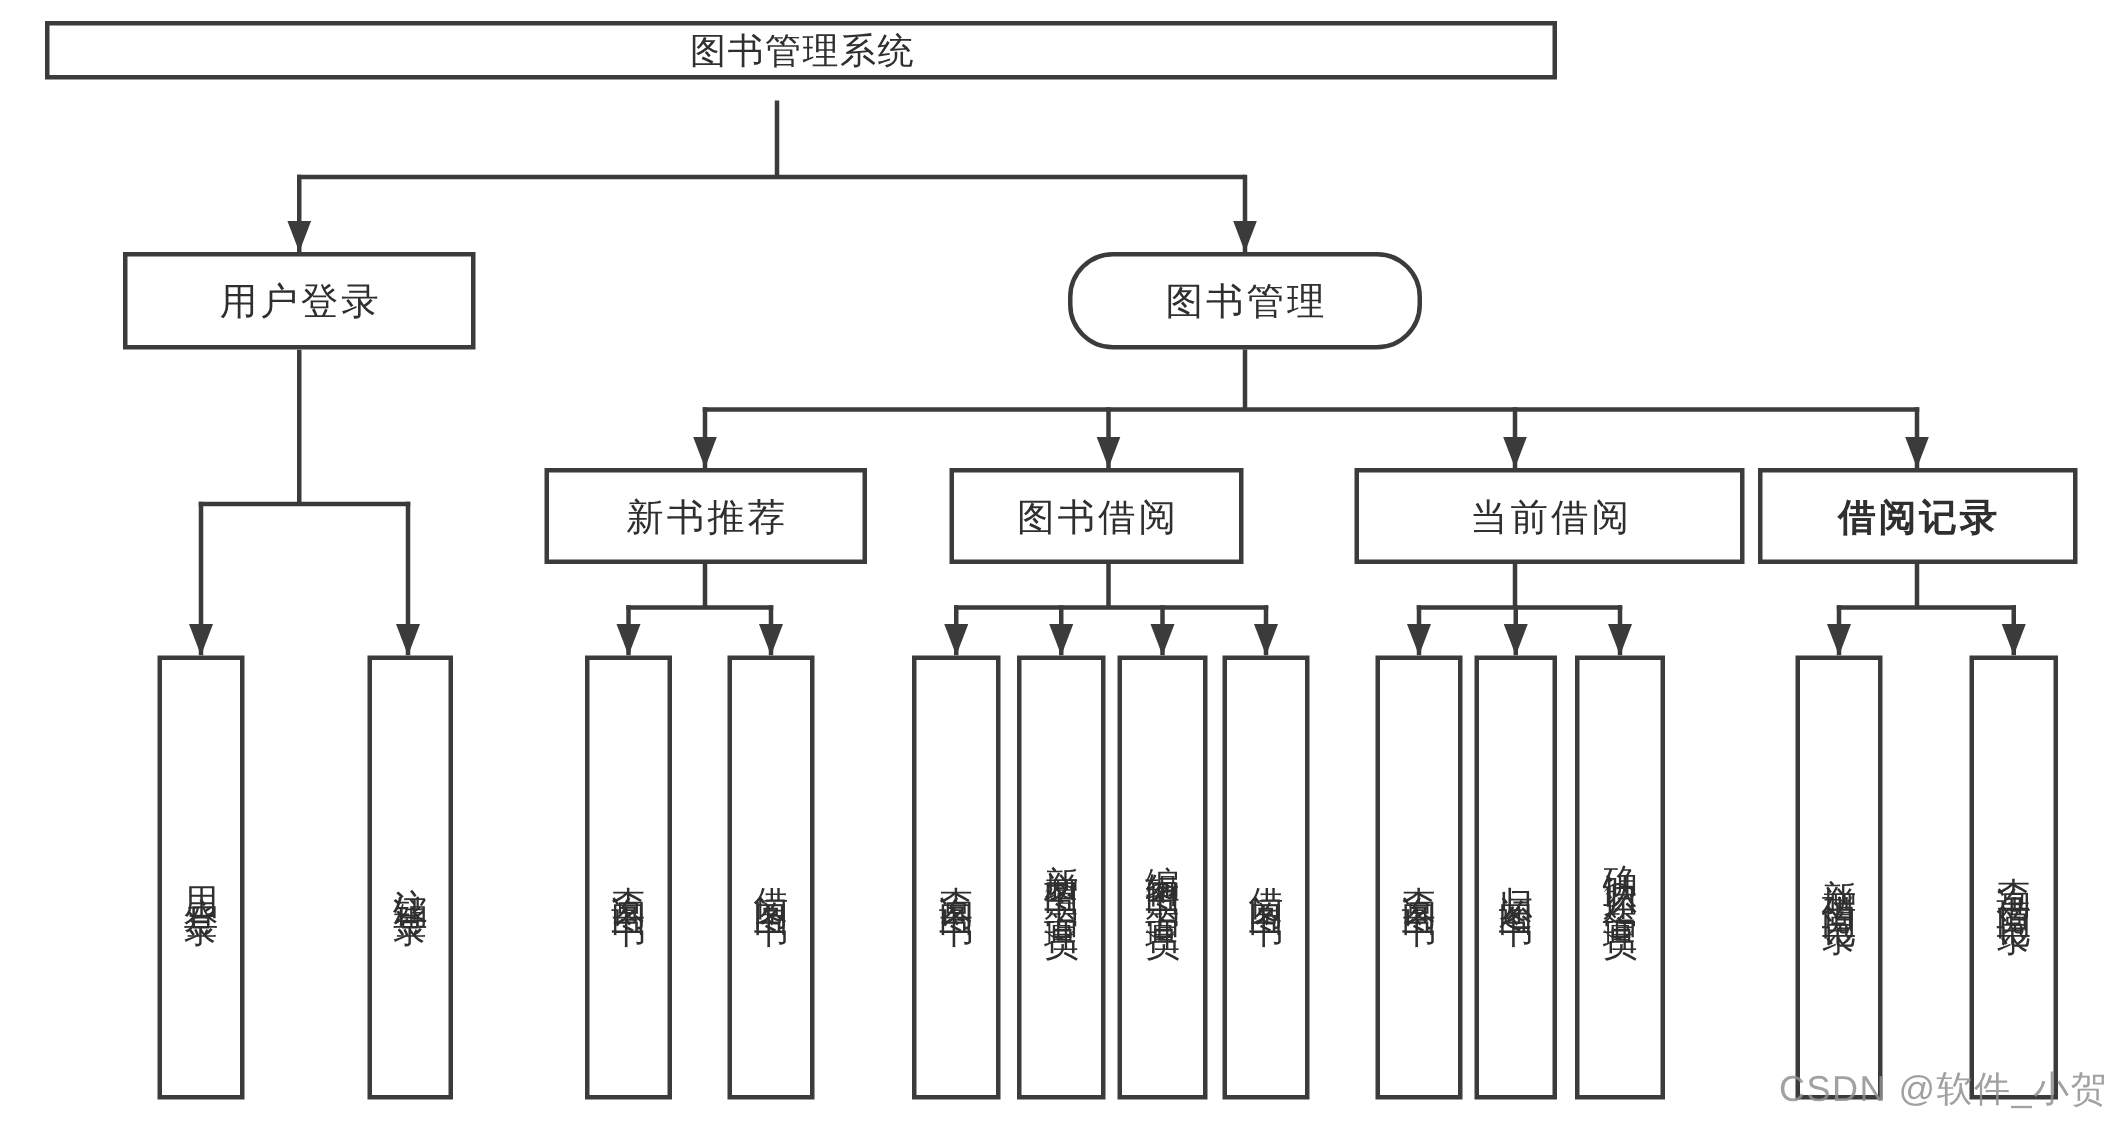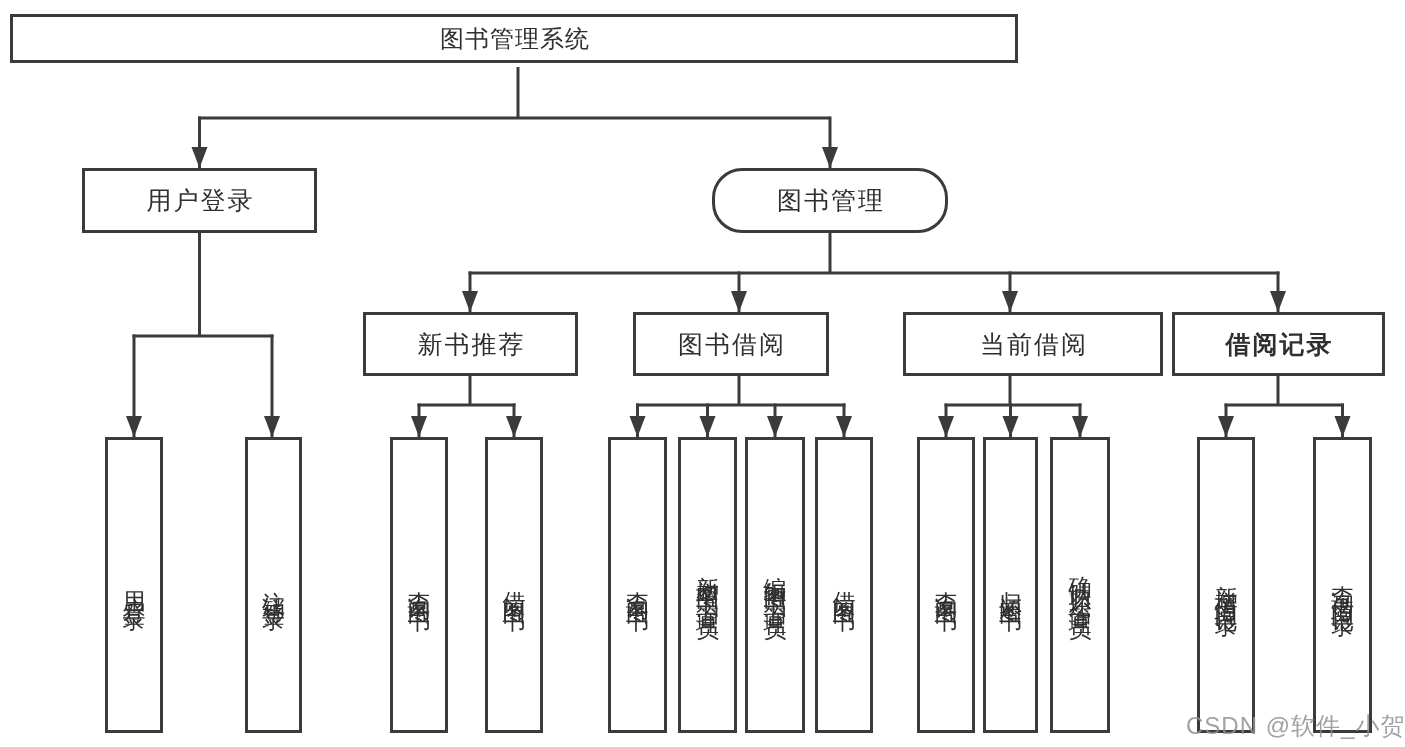--- a/index.html
+++ b/index.html
@@ -108,21 +108,21 @@
       <line x1="1010.5" y1="403.5" x2="1010.5" y2="437" marker-end="url(#ah)"></line>
       <line x1="1080" y1="403.5" x2="1080" y2="437" marker-end="url(#ah)"></line>
 
       <line x1="1278" y1="376" x2="1278" y2="405"></line>
       <line x1="1224.5" y1="405" x2="1344" y2="405"></line>
       <line x1="1226" y1="403.5" x2="1226" y2="437" marker-end="url(#ah)"></line>
       <line x1="1342.5" y1="403.5" x2="1342.5" y2="437" marker-end="url(#ah)"></line>
     </g>
   </svg>
 
-  <div class="node hnode root" style="left:10px; top:14px; width:1008px; height:49px;text-align:right;">
+  <div class="node hnode root" style="left:30px; top:14px; width:1008px; height:39px;text-align:right;">
     <span>图书管理系统</span>
   </div>
 
   <div class="node hnode" style="left:82px; top:168px; width:235px; height:65px;">
     <span>用户登录</span>
   </div>
   <div class="node hnode" style="left:712px; top:168px; width:236px; height:65px;border-radius:30px;">
     <span>图书管理</span>
   </div>
 

